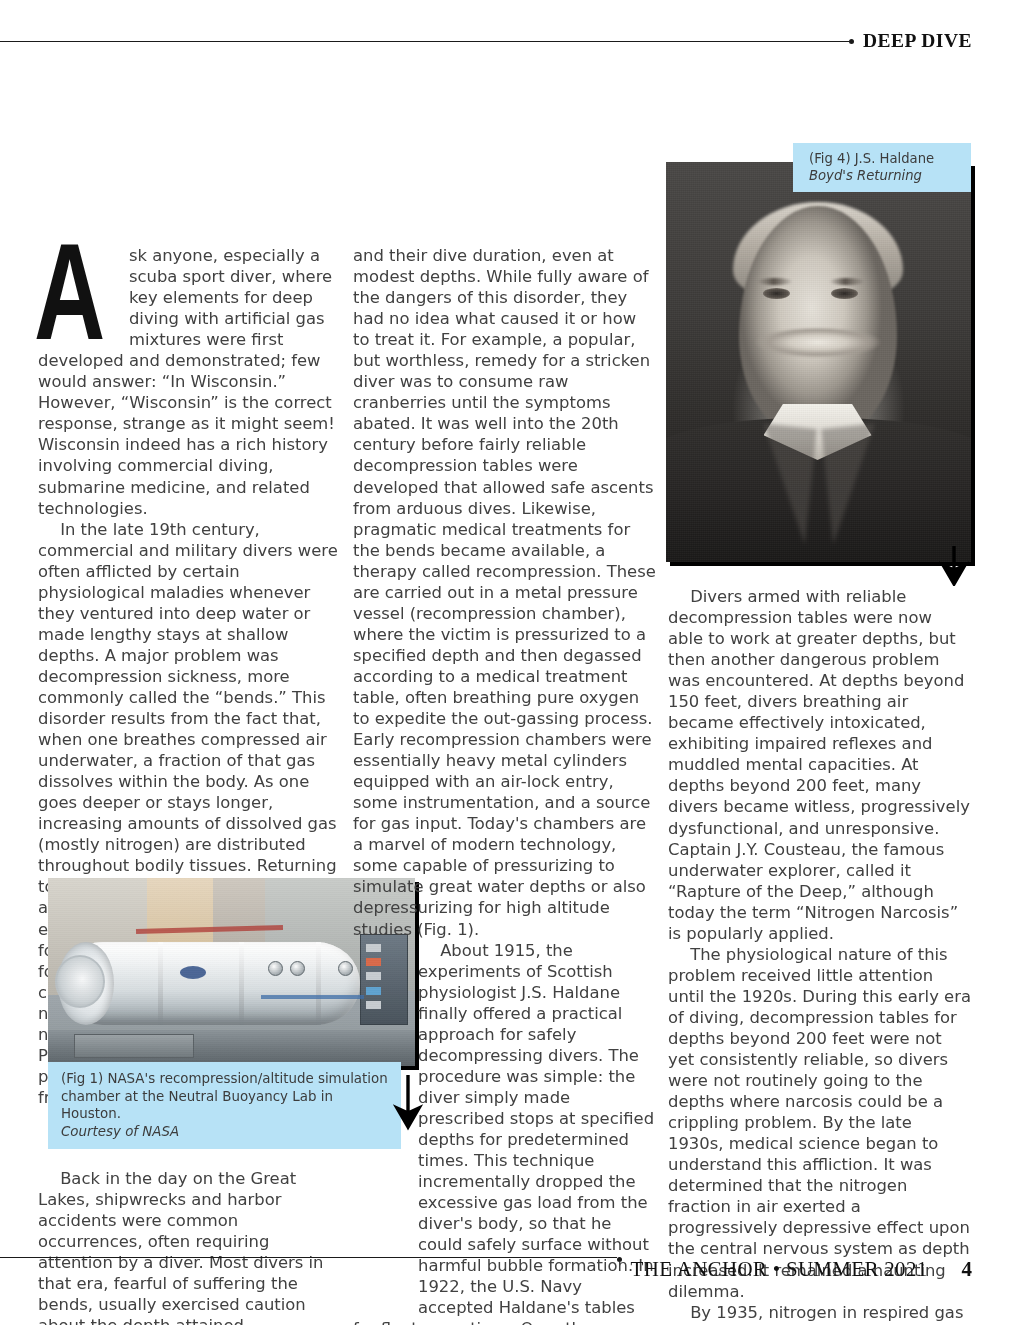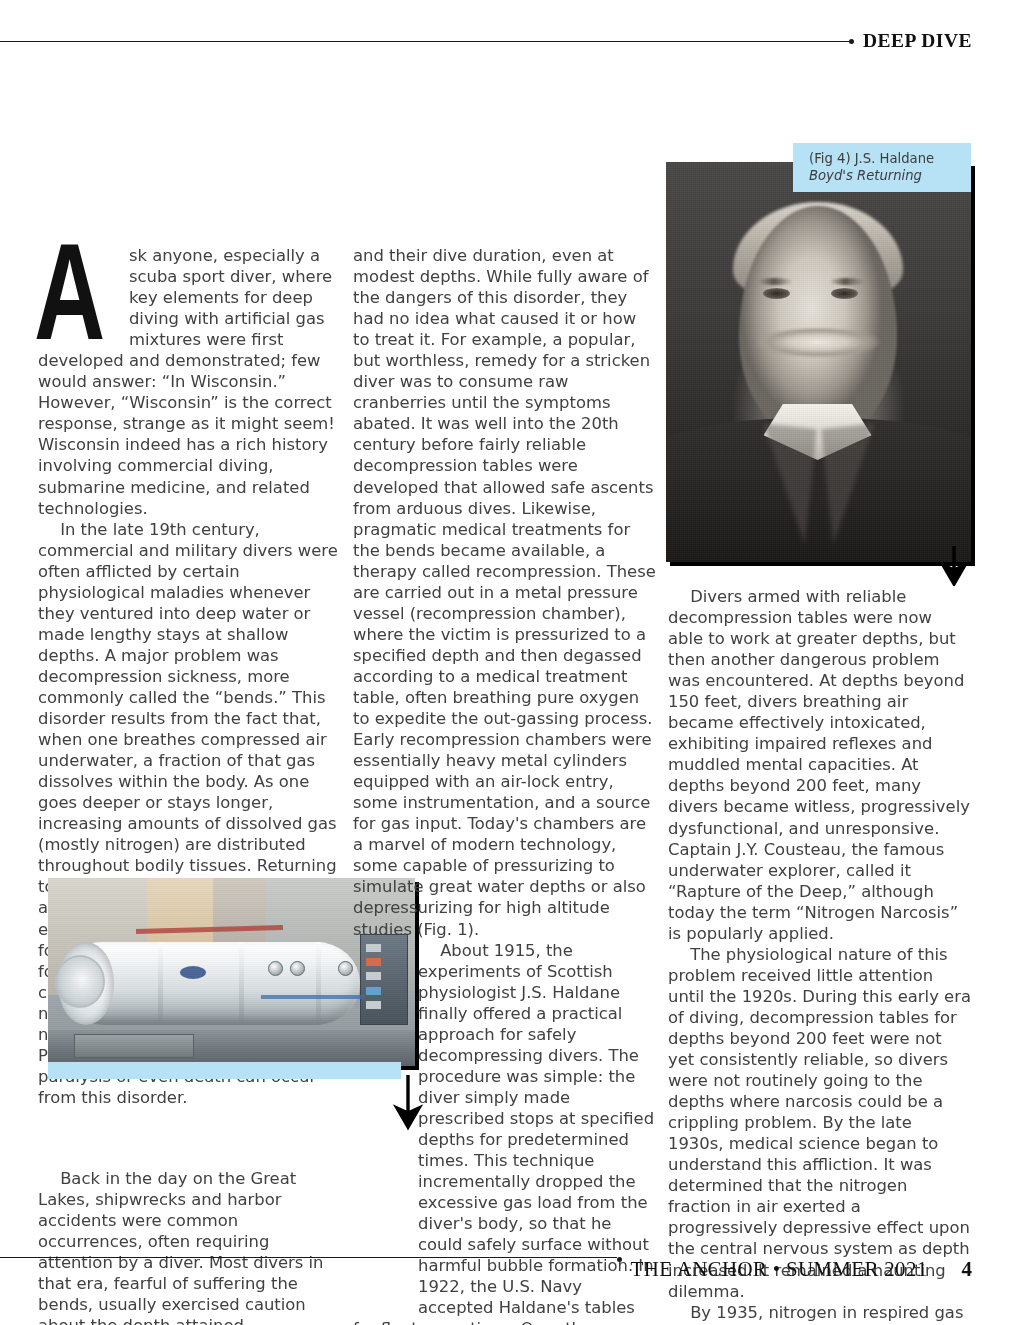--- a/index.html
+++ b/index.html
@@ -317,20 +317,22 @@
       <i></i>
     </div>
   <div class="cableB"></div>
   <div class="rail"></div>
   <div class="floor"></div>
   <div class="cart"></div>
   <div class="grainL"></div>
 </div>
 
 <div class="cap" id="cap1">
+  <div>(Fig 1) NASA's recompression/altitude simulation chamber at the Neutral Buoyancy Lab in Houston.</div>
+  <div class="src">Courtesy of NASA</div>
 </div>
 
 <div class="arrow" id="arrow1">
   <svg width="34" height="56" viewBox="0 0 34 56">
     <path d="M16 0 L16 40 M16 52 L5 33 L16 38 L27 33 Z" stroke="#000" stroke-width="3.4" fill="#000"></path>
   </svg>
 </div>
 
 <div class="col" id="col1b" style="position:absolute;left:38px;top:1168px;width:303px;">
   <p class="ind">Back in the day on the Great Lakes, shipwrecks and harbor accidents were common occurrences, often requiring attention by a diver. Most divers in that era, fearful of suffering the bends, usually exercised caution about the depth attained</p>

